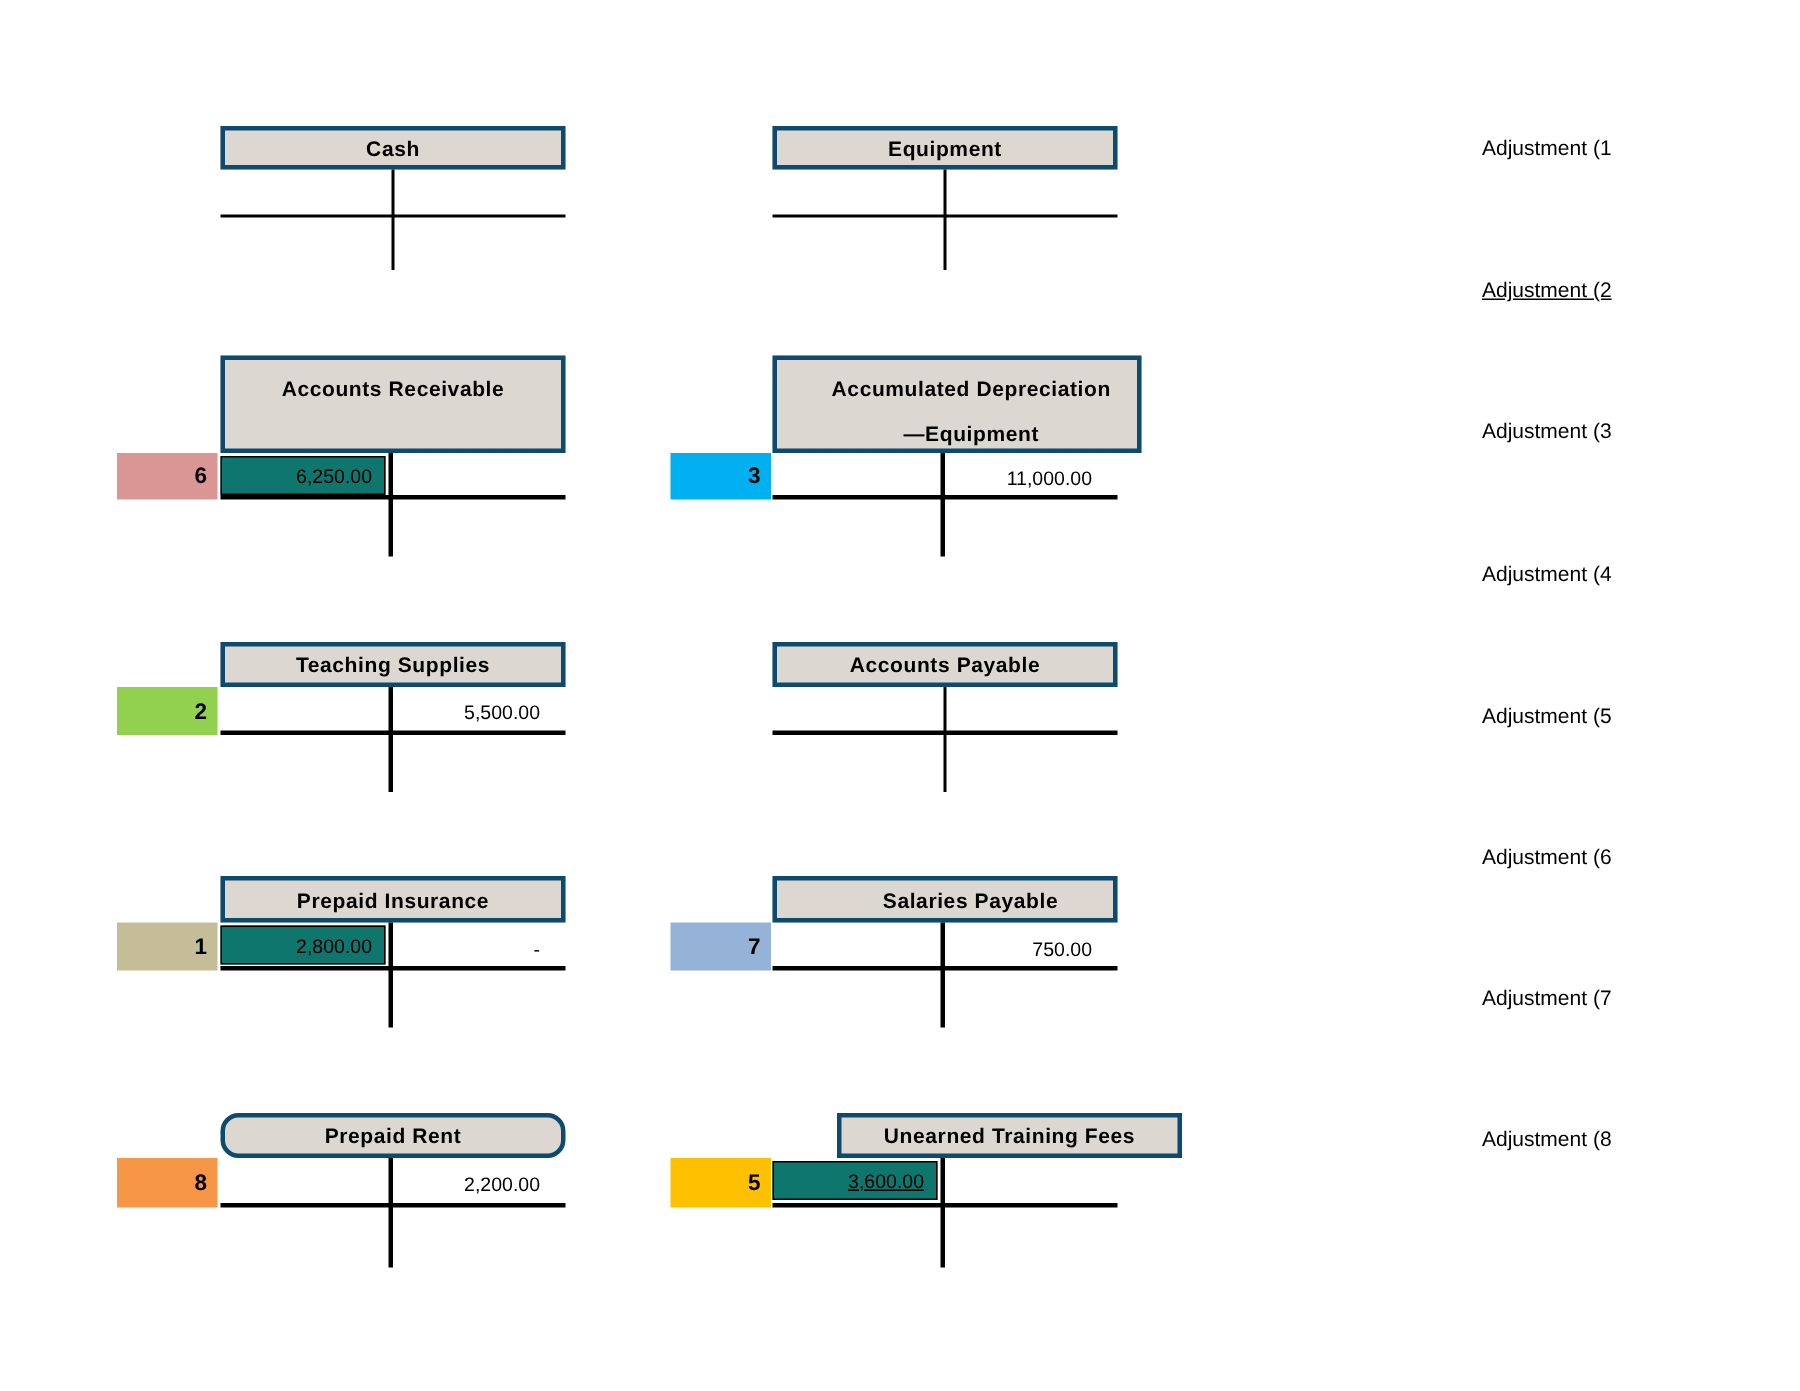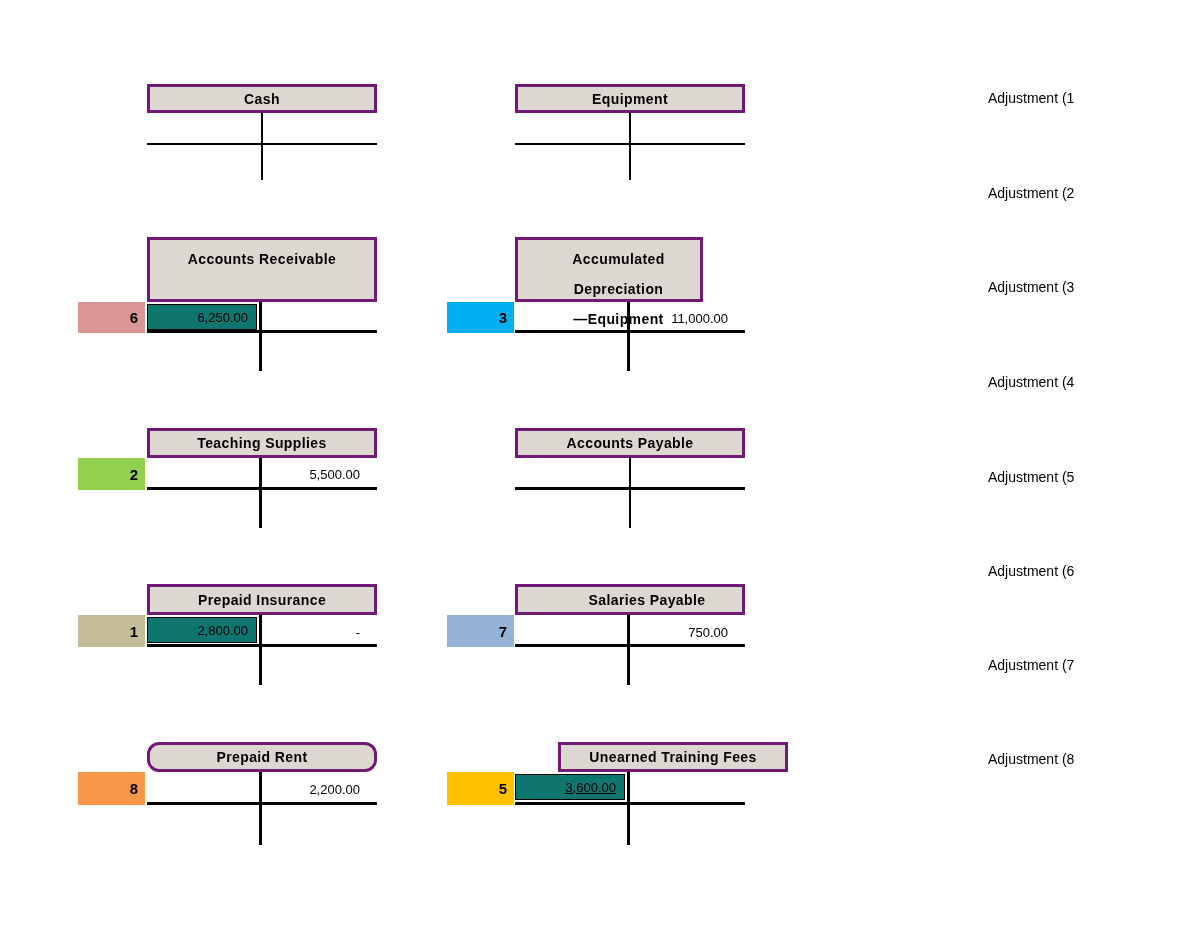--- a/index.html
+++ b/index.html
@@ -1,18 +1,18 @@
 <!DOCTYPE html>
 <html><head>
 <meta charset="utf-8">
 <style>
   html,body{margin:0;padding:0;background:#fff;}
   .page{position:relative;width:1200px;height:927px;background:#ffffff;
         font-family:"Liberation Sans",sans-serif;color:#000;overflow:hidden;}
-  .box{position:absolute;box-sizing:border-box;background:#dcd8d1;border:3px solid #701a75;
+  .box{position:absolute;box-sizing:border-box;background:#dcd8d1;border:3px solid #0c4a6e;
        font-weight:bold;font-size:14px;text-align:center;letter-spacing:.4px;}
   .box.single{display:flex;align-items:center;justify-content:center;}
   .box.tall{line-height:30px;padding-top:4px;}
   .stem{position:absolute;background:#000;}
   .hline{position:absolute;background:#000;}
   .marker{position:absolute;box-sizing:border-box;font-weight:bold;font-size:15px;
           display:flex;align-items:center;justify-content:flex-end;padding-right:7px;}
   .vcell{position:absolute;box-sizing:border-box;background:#0f766e;border:1px solid #000;
          font-size:13px;display:flex;align-items:center;justify-content:flex-end;padding-right:8px;}
   .vplain{position:absolute;box-sizing:border-box;font-size:13px;
@@ -44,21 +44,21 @@
     <div class="box tall" style="left:147px;top:237px;width:230px;height:65px;">
       <span>Accounts Receivable</span>
     </div>
     <div class="marker" style="left: 78px; top: 302px; width: 67px; height: 31px; background: rgb(217, 150, 148);">6</div>
     <div class="vcell" style="left:147px;top:304px;width:110px;height:26px;">6,250.00</div>
     <div class="stem" style="left:259px;top:302px;width:3px;height:69px;"></div>
     <div class="hline" style="left:147px;top:330px;width:230px;height:3px;"></div>
   </div>
 
   <div>
-    <div class="box tall" style="left:515px;top:237px;width:188px;height:65px;padding-left:19px;">
+    <div class="box tall" style="left:515px;top:237px;width:246px;height:65px;padding-left:19px;">
       <div>Accumulated Depreciation</div>
       <div>—Equipment</div>
     </div>
     <div class="marker" style="left: 447px; top: 302px; width: 67px; height: 31px; background: rgb(0, 176, 240);">3</div>
     <div class="vplain" style="left:630px;top:306px;width:107px;height:24px;">11,000.00</div>
     <div class="stem" style="left:627px;top:302px;width:3px;height:69px;"></div>
     <div class="hline" style="left:515px;top:330px;width:230px;height:3px;"></div>
   </div>
 
   <div>
@@ -115,21 +115,21 @@
       <span>Unearned Training Fees</span>
     </div>
     <div class="marker" style="left: 447px; top: 772px; width: 67px; height: 33px; background: rgb(255, 192, 0);">5</div>
     <div class="vcell" style="left:515px;top:774px;width:110px;height:26px;text-decoration:underline;">3,600.00</div>
     <div class="stem" style="left:627px;top:772px;width:3px;height:73px;"></div>
     <div class="hline" style="left:515px;top:802px;width:230px;height:3px;"></div>
   </div>
 
   <div>
     <div class="adj" style="top:89px;">Adjustment (1</div>
-    <div class="adj" style="top:184px;">Adjustment (2</div>
+    <div class="adj" style="top:184px;text-decoration:underline;">Adjustment (2</div>
     <div class="adj" style="top:278px;text-align:center;">Adjustment (3</div>
     <div class="adj" style="top:373px;">Adjustment (4</div>
     <div class="adj" style="top:468px;">Adjustment (5</div>
     <div class="adj" style="top:562px;">Adjustment (6</div>
     <div class="adj" style="top:656px;">Adjustment (7</div>
     <div class="adj" style="top:750px;">Adjustment (8</div>
   </div>
 
 </div>
 

